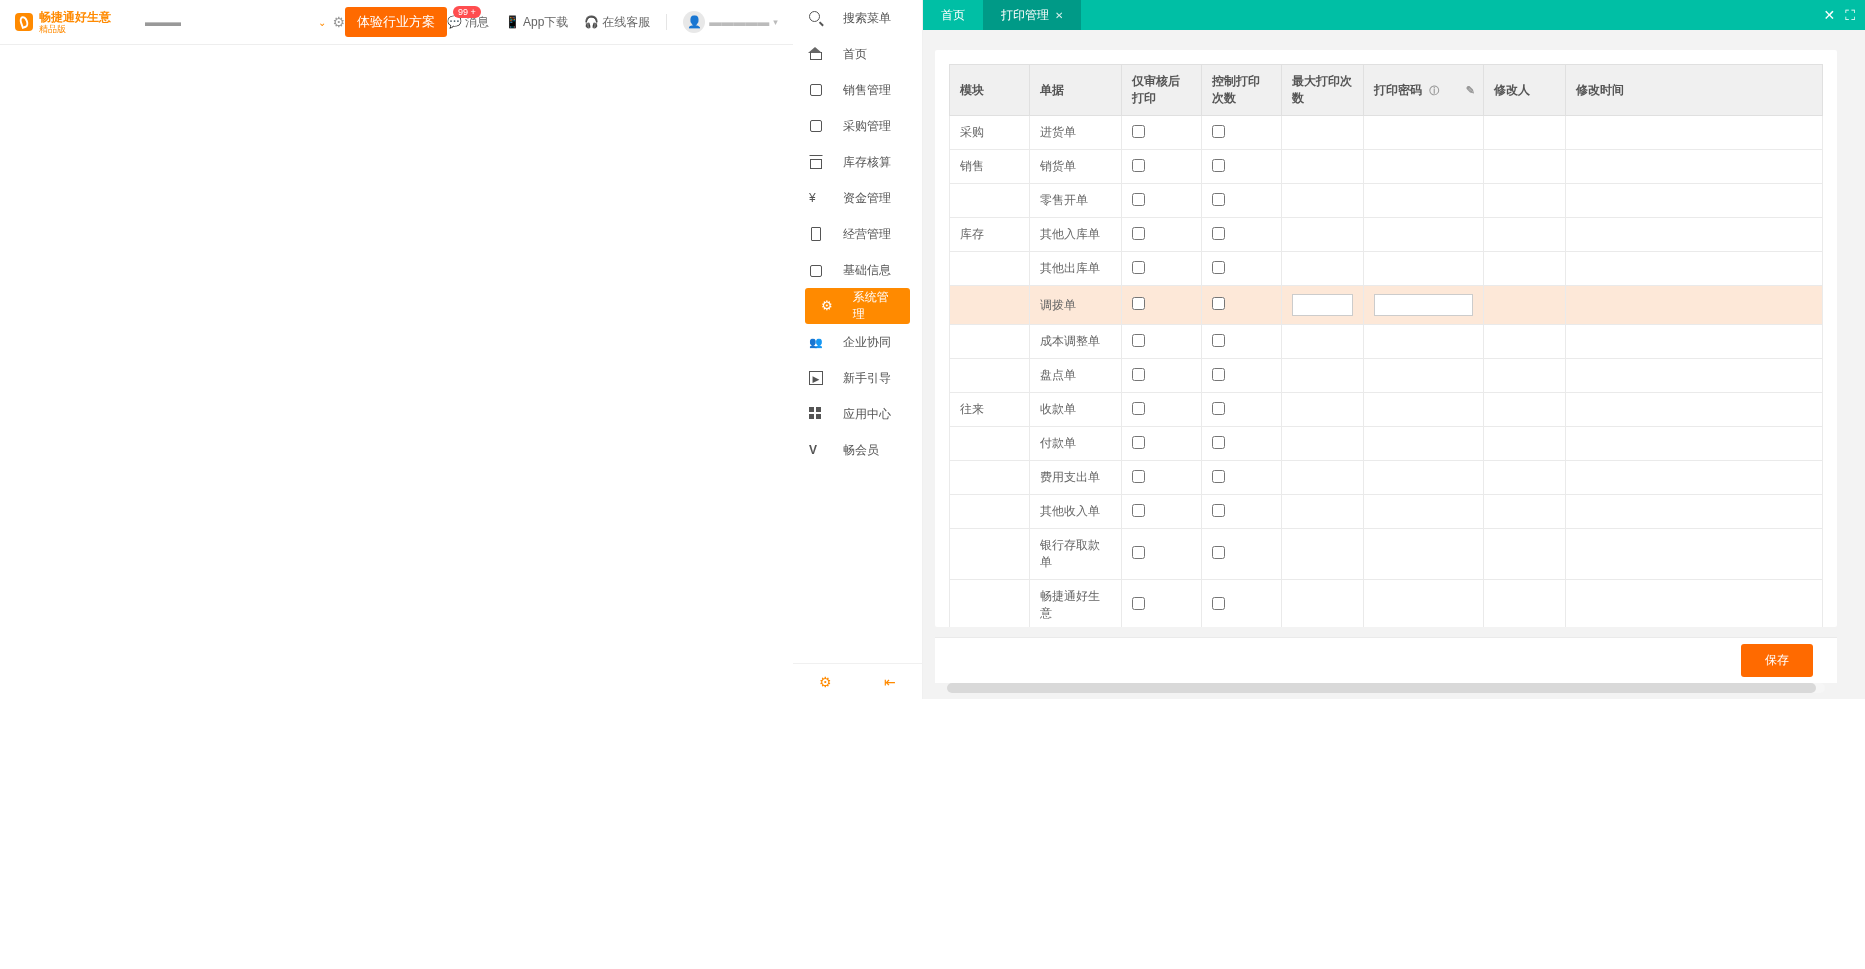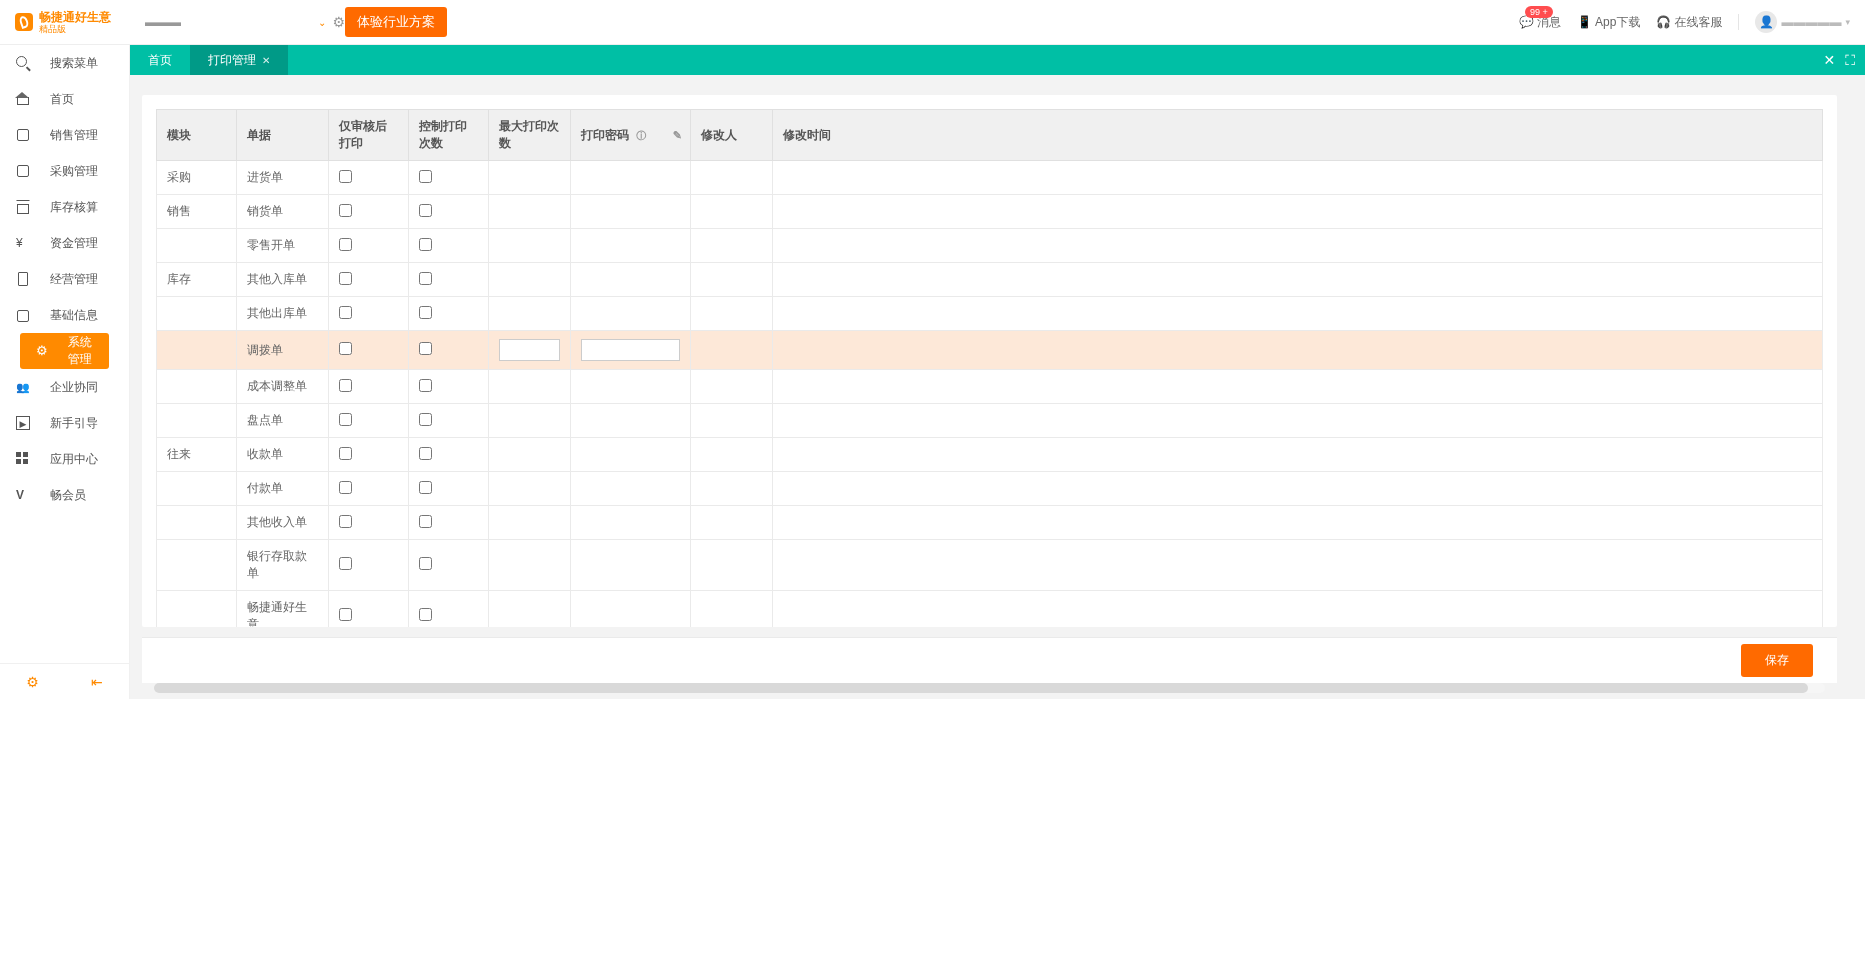--- a/index.html
+++ b/index.html
@@ -1,17 +1,17 @@
 <!DOCTYPE html>
 <html><head>
 <meta charset="utf-8">
 <style>
 * { box-sizing: border-box; margin: 0; padding: 0; }
 body { font-family: "Microsoft YaHei", Arial, sans-serif; font-size: 12px; color: #333; background: #fff; overflow: hidden; }
-.app { width: 1865px; height: 699px; display: flex; flex-direction: column; }
+.app { width: 1865px; height: 699px; display: flex; flex-direction: row; }
 
 .topbar { height: 45px; display: flex; align-items: center; padding: 0 15px; border-bottom: 1px solid #eee; }
 .logo-area { width: 120px; display: flex; align-items: center; gap: 6px; }
 .logo-icon { width: 18px; height: 18px; background: #ff8a00; border-radius: 4px; position: relative; }
 .logo-icon::after { content: ""; position: absolute; inset: 3px 5px; border: 2px solid #fff; border-radius: 50% 50% 50% 0; transform: rotate(-20deg); }
 .logo-text { display: flex; flex-direction: column; line-height: 1; }
 .logo-title { color: #ff8a00; font-size: 12px; font-weight: 600; }
 .logo-sub { color: #ff8a00; font-size: 9px; margin-top: 2px; }
 .tenant { width: 200px; display: flex; align-items: center; gap: 6px; color: #999; margin-left: 10px; }
 .tenant-chevron { color: #ff8a00; font-size: 10px; }
@@ -26,21 +26,21 @@
 .icon-phone::before { content: "📱"; font-size: 12px; }
 .icon-headset::before { content: "🎧"; font-size: 12px; }
 .top-divider { width: 1px; height: 16px; background: #e5e5e5; }
 .avatar-area { display: flex; align-items: center; gap: 4px; color: #bbb; }
 .avatar { width: 22px; height: 22px; background: #e8e8e8; border-radius: 50%; display: flex; align-items: center; justify-content: center; font-size: 12px; }
 
 .main { flex: 1; display: flex; overflow: hidden; }
 .sidebar { width: 130px; background: #fff; border-right: 1px solid #f0f0f0; display: flex; flex-direction: column; }
 .side-items { flex: 1; }
 .side-item { height: 36px; display: flex; align-items: center; gap: 20px; padding: 0 16px; cursor: pointer; color: #555; }
-.side-item.active { background: #ff8a00; color: #fff; border-radius: 3px; margin: 0 20px; }
+.side-item.active { background: #ff8a00; color: #fff; border-radius: 3px; margin: 0 12px; }
 .side-icon { width: 16px; height: 16px; display: inline-flex; align-items: center; justify-content: center; }
 .side-bottom { height: 36px; display: flex; align-items: center; justify-content: space-around; border-top: 1px solid #f0f0f0; color: #ff8a00; font-size: 14px; }
 .side-bottom span { cursor: pointer; }
 
 .work { flex: 1; display: flex; flex-direction: column; background: #f3f3f3; }
 .tabbar { height: 30px; background: #00bfa5; display: flex; align-items: stretch; position: relative; }
 .tab { padding: 0 18px; display: flex; align-items: center; gap: 6px; color: #fff; font-size: 12px; cursor: pointer; }
 .tab.active { background: #009a87; }
 .tab-close { font-size: 10px; opacity: .85; }
 .tab-right { margin-left: auto; display: flex; align-items: center; gap: 10px; padding-right: 10px; color: #fff; }
@@ -330,20 +330,30 @@
                   <td>付款单</td>
                   <td><input type="checkbox" style=""></td>
                   <td><input type="checkbox" style=""></td>
                   <td></td>
                   <td></td>
                   <td></td>
                   <td></td>
                 </tr>
                 <tr>
                   <td></td>
+                  <td>费用支出单</td>
+                  <td><input type="checkbox" style=""></td>
+                  <td><input type="checkbox" style=""></td>
+                  <td></td>
+                  <td></td>
+                  <td></td>
+                  <td></td>
+                </tr>
+                <tr>
+                  <td></td>
                   <td>其他收入单</td>
                   <td><input type="checkbox" style=""></td>
                   <td><input type="checkbox" style=""></td>
                   <td></td>
                   <td></td>
                   <td></td>
                   <td></td>
                 </tr>
                 <tr>
                   <td></td>

